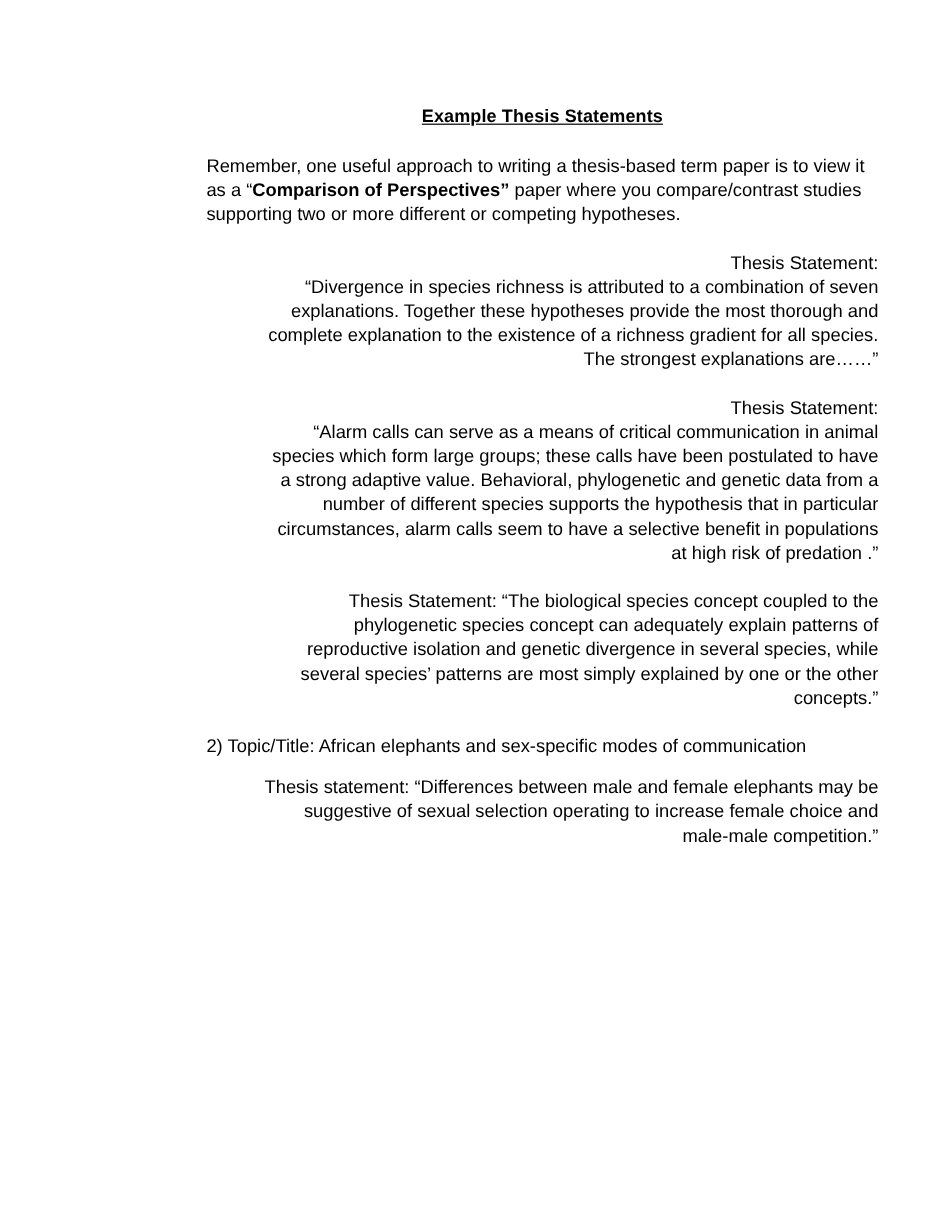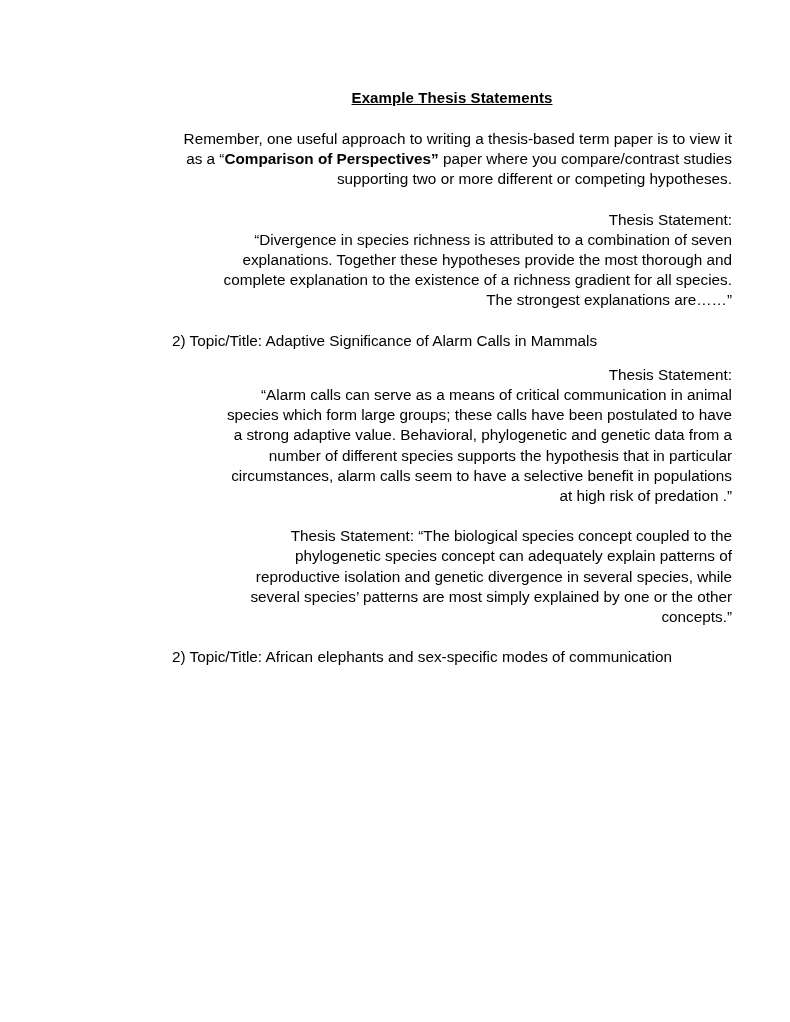--- a/index.html
+++ b/index.html
@@ -34,21 +34,21 @@
     text-align: center;
     text-decoration: underline;
     letter-spacing: 0.1px;
     margin: 0 0 22px 0;
     line-height: 19px;
   }
   .intro {
     font-size: 15.3px;
     line-height: 20.2px;
     margin: 0 0 20px 0;
-    text-align: right;
+    text-align: left;
   }
   .intro b {
     font-weight: bold;
   }
   .section {
     margin: 0 0 6px 0;
   }
   .topic-line {
     font-size: 15.3px;
     line-height: 20.2px;
@@ -78,30 +78,32 @@
       <span>Remember, one useful approach to writing a thesis-based term paper is to view it as a “</span><b>Comparison of Perspectives”</b><span> paper where you compare/contrast studies supporting two or more different or competing hypotheses.</span>
     </p>
 
     <div class="section">
       <div class="thesis-block">
         <span class="thesis-label-line">Thesis Statement:</span><span>“Divergence in species richness is attributed to a combination of seven explanations. Together these hypotheses provide the most thorough and complete explanation to the existence of a richness gradient for all species. The strongest explanations are……”</span>
       </div>
     </div>
 
     <div class="section">
-      <p class="topic-line">2) Topic/Title: Adaptive Significance of Alarm Calls in Mammals</p>
       <div class="thesis-block">
         <span class="thesis-label-line">Thesis Statement:</span><span>“Alarm calls can serve as a means of critical communication in animal species which form large groups; these calls have been postulated to have a strong adaptive value. Behavioral, phylogenetic and genetic data from a number of different species supports the hypothesis that in particular circumstances, alarm calls seem to have a selective benefit in populations at high risk of predation .”</span>
       </div>
     </div>
 
     <div class="section">
       <div class="thesis-block">
         <span>Thesis Statement: </span><span>“The biological species concept coupled to the phylogenetic species concept can adequately explain patterns of reproductive isolation and genetic divergence in several species, while several species’ patterns are most simply explained by one or the other concepts.”</span>
       </div>
     </div>
 
     <div class="section">
       <p class="topic-line">2) Topic/Title: African elephants and sex-specific modes of communication</p>
+      <div class="thesis-block">
+        <span>Thesis statement: </span><span>“Differences between male and female elephants may be suggestive of sexual selection operating to increase female choice and male-male competition.”</span>
+      </div>
     </div>
 
   </div>
 </div>
 
 </body></html>

